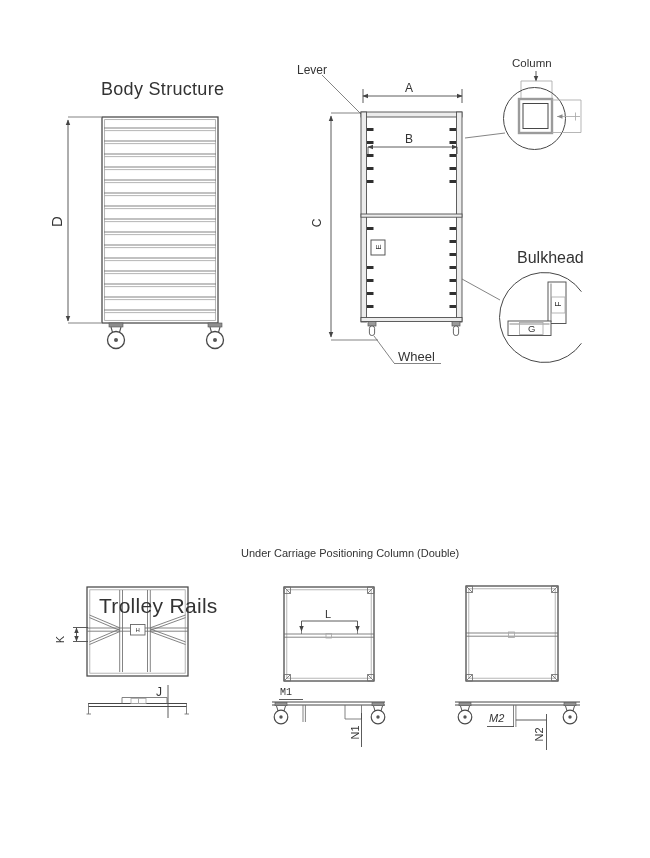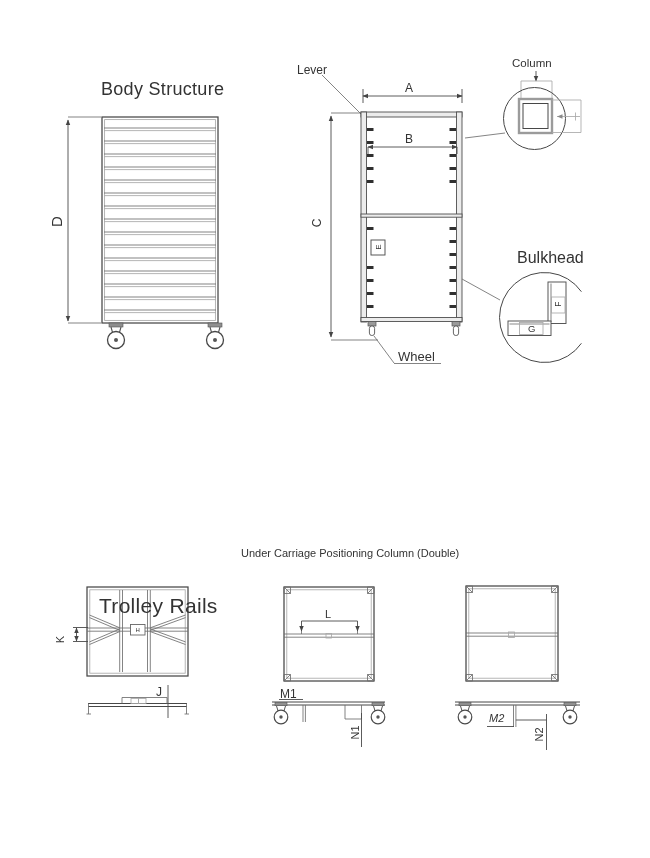--- a/index.html
+++ b/index.html
@@ -190,19 +190,19 @@
   <div class="lbl rot" style="left:555.5px;top:300px;font-size:8.5px;">F</div>
   <div class="lbl" style="left:528px;top:324px;font-size:9.5px;">G</div>
 
   <div class="lbl" style="left:99px;top:571px;font-size:21px;letter-spacing:0.3px;margin-top:24px;">Trolley Rails</div>
   <div class="lbl rot" style="left:57px;top:633.5px;font-size:11px;">K</div>
   <div class="lbl" style="left:135.5px;top:627px;font-size:6px;">H</div>
   <div class="lbl" style="left:156px;top:686px;font-size:12px;">J</div>
 
   <div class="lbl" style="left:241px;top:548px;font-size:11px;">Under Carriage Positioning Column (Double)</div>
   <div class="lbl" style="left:325px;top:609px;font-size:11px;">L</div>
-  <div class="lbl" style="left:280px;top:688px;font-size:12px;">M1</div>
+  <div class="lbl" style="left:280px;top:688px;font-size:10px;font-family:Liberation Mono, monospace;">M1</div>
   <div class="lbl rot" style="left:348px;top:727px;font-size:11px;">N1</div>
 
   <div class="lbl" style="left:489px;top:712.5px;font-size:11px;font-style:italic;">M2</div>
   <div class="lbl rot" style="left:531.5px;top:729px;font-size:11px;">N2</div>
 
 </div>
 
 </body></html>

